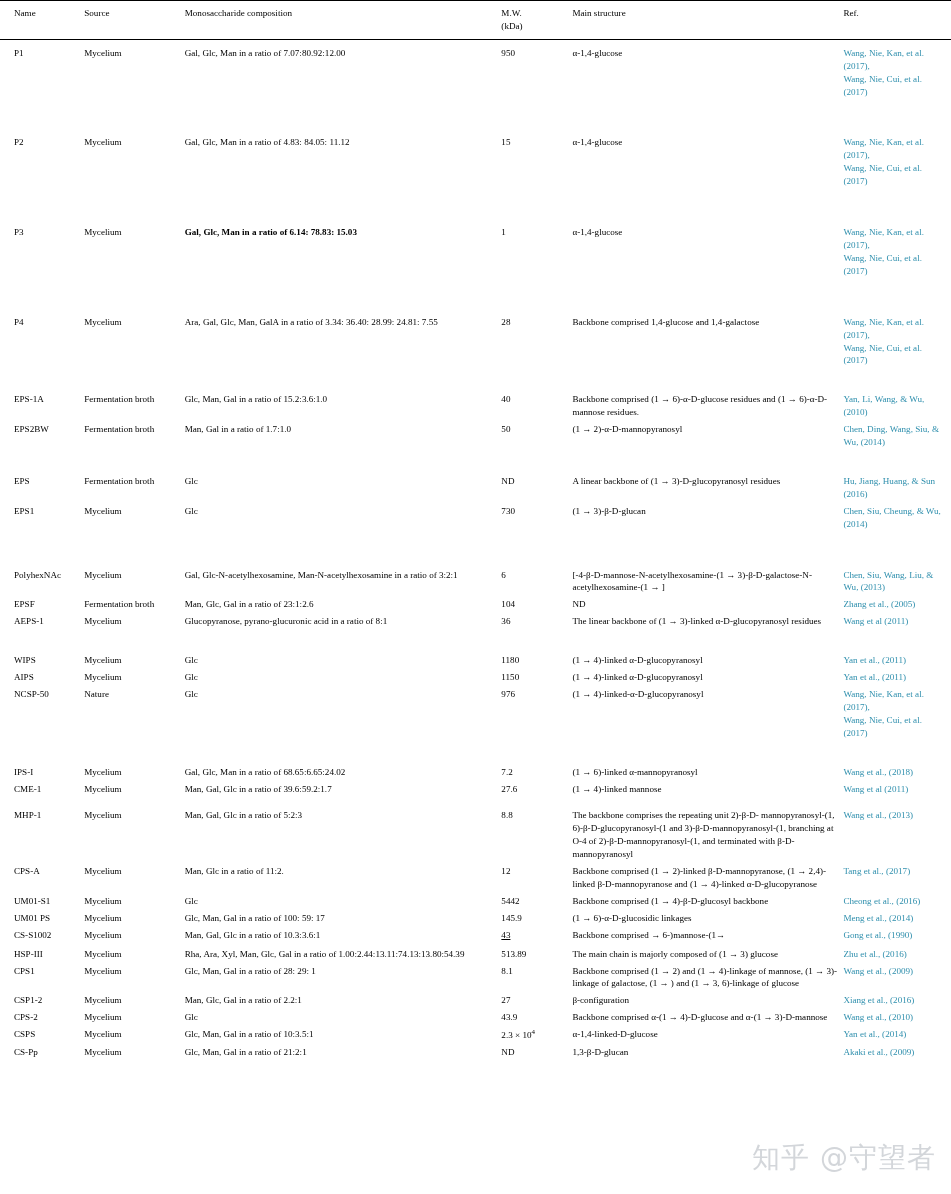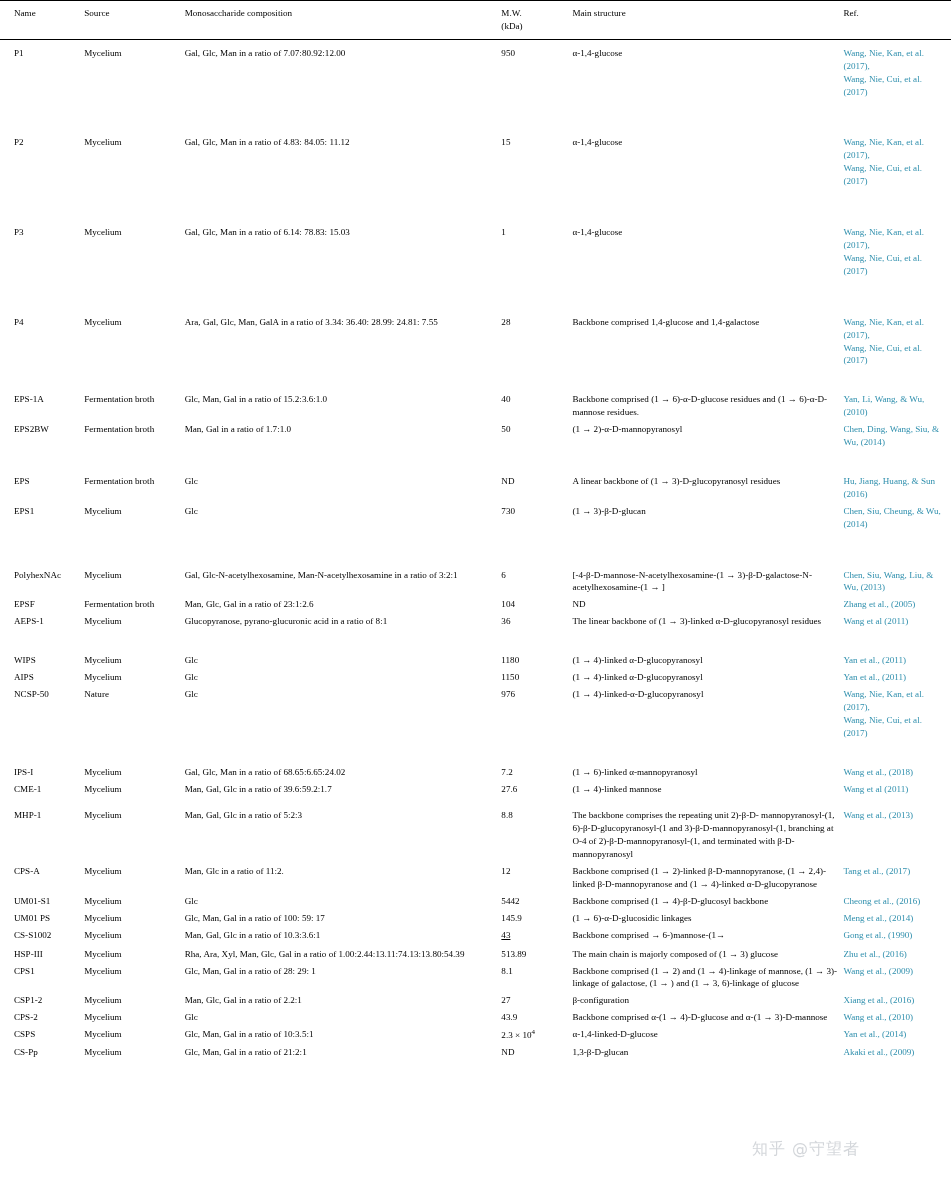--- a/index.html
+++ b/index.html
@@ -68,21 +68,21 @@
     text-decoration: none;
     display: block;
   }
   .mw-sup { font-size: 7px; vertical-align: super; }
 
   #watermark {
     position: absolute;
     left: 752px;
     top: 1139px;
     font-family: "DejaVu Sans", sans-serif;
-    font-size: 16px;
+    font-size: 28px;
     letter-spacing: 1px;
     color: rgba(150,158,168,0.42);
     pointer-events: none;
     white-space: nowrap;
     user-select: none;
   }
 </style>
 </head>
 <body>
 
@@ -129,21 +129,21 @@
           <td class="cell-mw" style="padding-bottom: 36px;"><span>15</span></td>
           <td class="cell-struct" style="padding-bottom: 36px;">α-1,4-glucose</td>
           <td class="cell-ref" style="padding-bottom: 36px;">
             <a class="ref-link" href="#">Wang, Nie, Kan, et al. (2017),</a>
             <a class="ref-link" href="#">Wang, Nie, Cui, et al. (2017)</a>
           </td>
         </tr>
         <tr>
           <td class="cell-name" style="padding-bottom: 36px;">P3</td>
           <td class="cell-source" style="padding-bottom: 36px;">Mycelium</td>
-          <td class="cell-mono" style="padding-bottom: 36px;">Gal, Glc, Man in a ratio of 6.14: 78.83: 15.03</td>
+          <td class="cell-mono" style="padding-bottom: 36px; font-weight: bold;">Gal, Glc, Man in a ratio of 6.14: 78.83: 15.03</td>
           <td class="cell-mw" style="padding-bottom: 36px;"><span>1</span></td>
           <td class="cell-struct" style="padding-bottom: 36px;">α-1,4-glucose</td>
           <td class="cell-ref" style="padding-bottom: 36px;">
             <a class="ref-link" href="#">Wang, Nie, Kan, et al. (2017),</a>
             <a class="ref-link" href="#">Wang, Nie, Cui, et al. (2017)</a>
           </td>
         </tr>
         <tr>
           <td class="cell-name" style="padding-bottom: 24px;">P4</td>
           <td class="cell-source" style="padding-bottom: 24px;">Mycelium</td>

